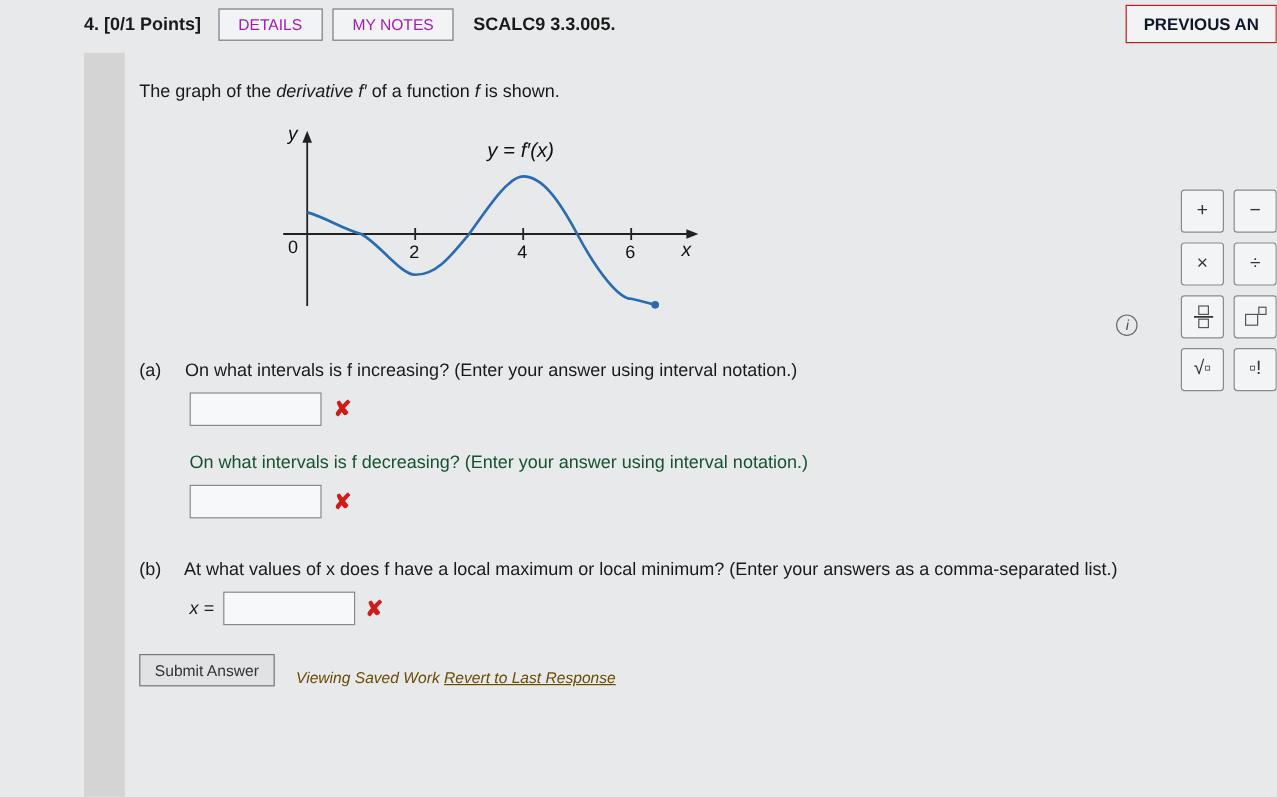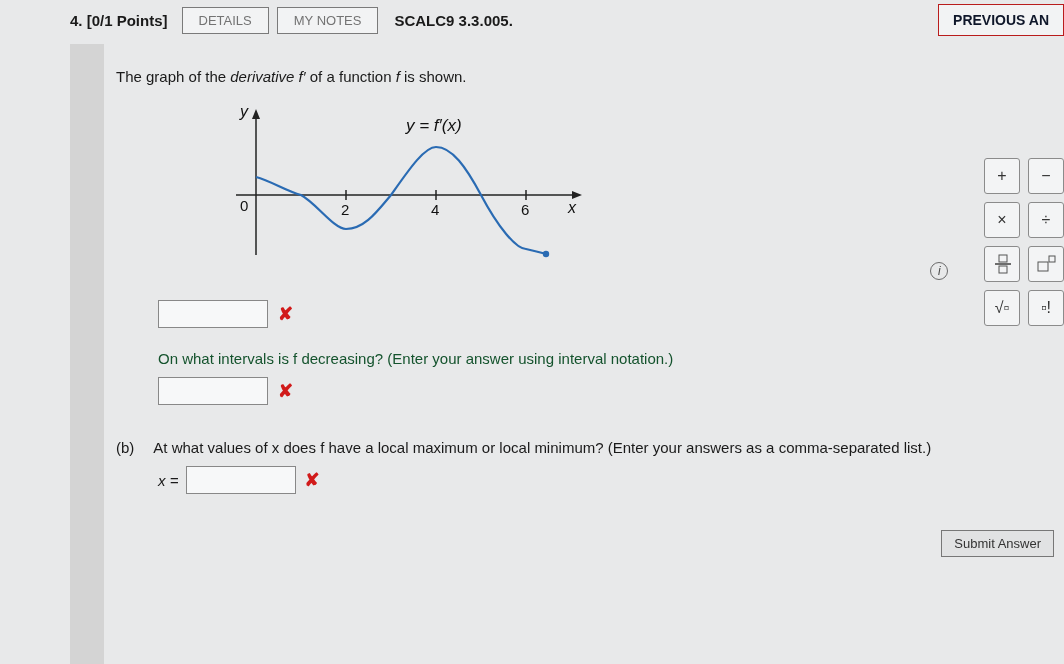--- a/index.html
+++ b/index.html
@@ -30,21 +30,21 @@
     color: #1a1a1a;
     white-space: nowrap;
     padding-right: 6px;
   }
   .pillbtn {
     border: 1px solid #7a7a7a;
     background: #f2f3f4;
     padding: 5px 16px;
     font-size: 13px;
     font-weight: 500;
-    color: #737373;
+    color: #a21caf;
     cursor: pointer;
   }
   .assign-code {
     font-weight: bold;
     font-size: 15px;
     color: #1a1a1a;
     padding-left: 8px;
   }
   .spacer { flex: 1; }
   .prevbtn {
@@ -139,22 +139,21 @@
   }
   .eq-label {
     font-style: italic;
     font-size: 15px;
     color: #1a1a1a;
   }
   .footer-row {
     display: flex;
     align-items: flex-end;
     gap: 18px;
-    margin-top: 36px;
-    justify-content: flex-end;
+    margin-top: 24px;
   }
   .submitbtn {
     border: 1px solid #777;
     background: #e1e2e3;
     padding: 5px 12px;
     font-size: 13px;
     color: #333;
     cursor: pointer;
   }
   .saved-msg {
@@ -242,20 +241,24 @@
                    C 148 134, 160 118, 175 100
                    C 192 76, 208 52, 220 52
                    C 236 52, 250 72, 265 100
                    C 282 132, 300 154, 310 154
                    C 320 156, 325 158, 330 159" fill="none" stroke="#2a6bb3" stroke-width="2.2"></path>
           <circle cx="330" cy="159" r="3.2" fill="#2a6bb3"></circle>
         </svg>
         <div class="info-icon">i</div>
       </div>
 
+      <div class="part">
+        <span class="part-label">(a)</span>
+        <span>On what intervals is </span><span class="ital">f</span><span> increasing? (Enter your answer using interval notation.)</span>
+      </div>
       <div class="ans-row">
         <input class="ans-input" value="" style="">
         <span class="xmark">✘</span>
       </div>
 
       <div class="subq">
         <span>On what intervals is </span><span class="ital">f</span><span> decreasing? (Enter your answer using interval notation.)</span>
       </div>
       <div class="ans-row">
         <input class="ans-input" value="" style="">
@@ -267,20 +270,23 @@
         <span>At what values of </span><span class="ital">x</span><span> does </span><span class="ital">f</span><span> have a local maximum or local minimum? (Enter your answers as a comma-separated list.)</span>
       </div>
       <div class="eq-row">
         <span class="eq-label">x =</span>
         <input class="ans-input sm" value="" style="">
         <span class="xmark">✘</span>
       </div>
 
       <div class="footer-row">
         <button class="submitbtn">Submit Answer</button>
+        <span class="saved-msg">
+          <span>Viewing Saved Work </span><span class="link">Revert to Last Response</span>
+        </span>
       </div>
 
       <div class="palette">
         <div class="cell">+</div>
         <div class="cell">−</div>
         <div class="cell">×</div>
         <div class="cell">÷</div>
         <div class="cell">
           <svg width="20" height="22">
               <rect x="7" y="2" width="8" height="7" fill="none" stroke="#555"></rect>

